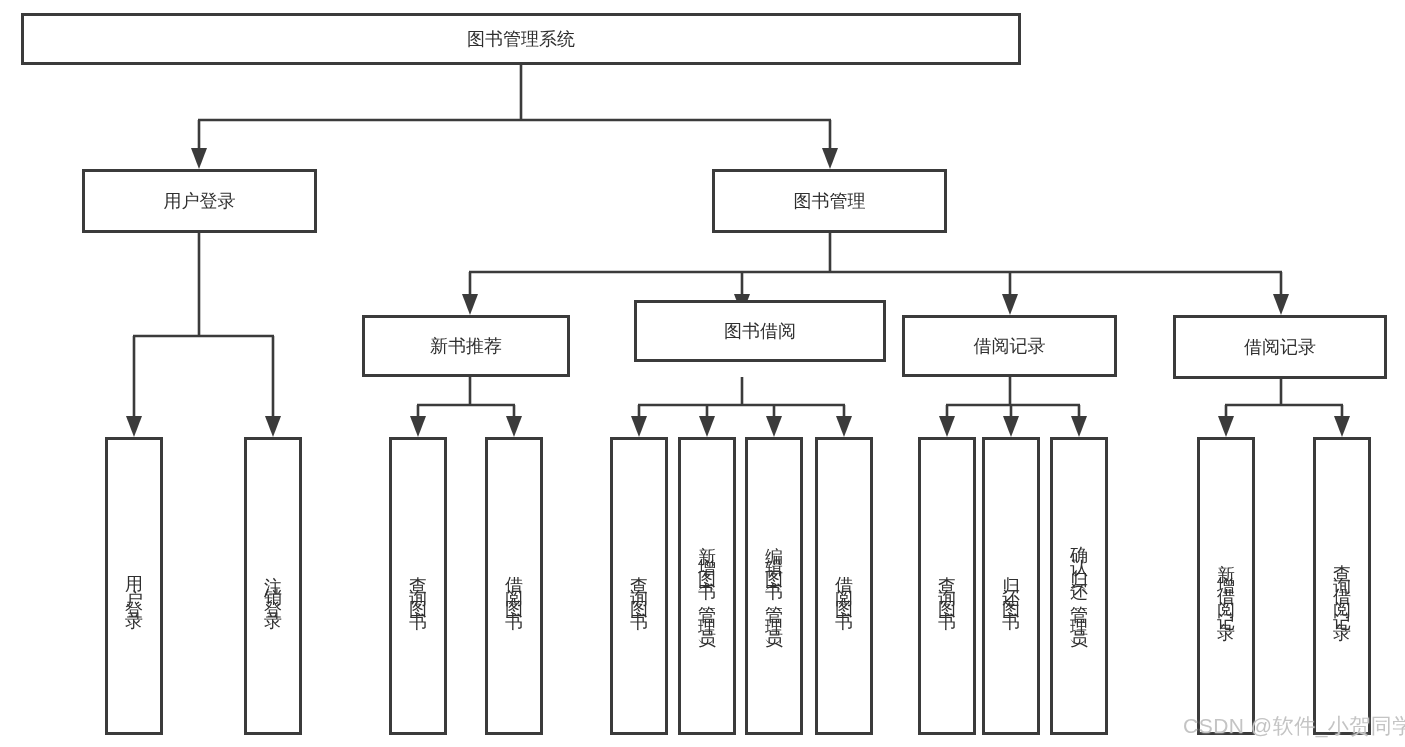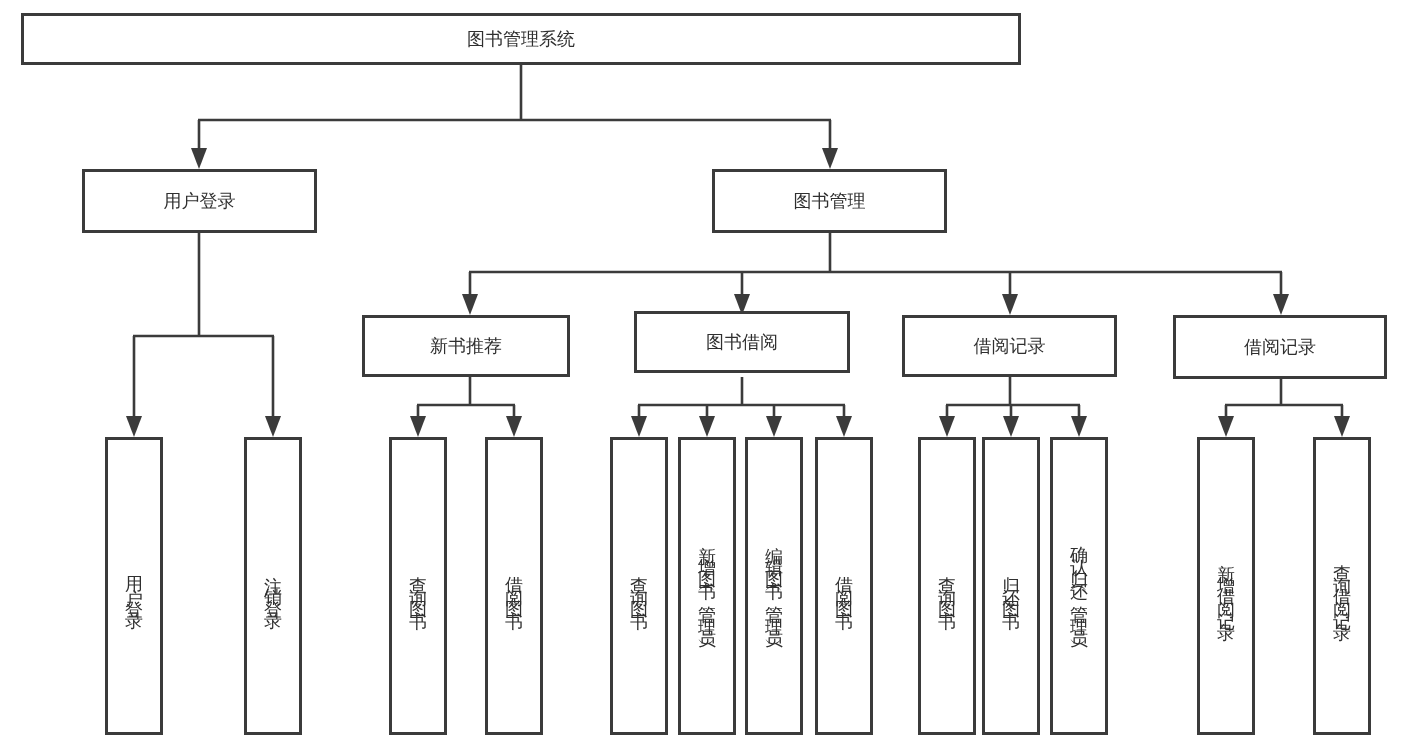--- a/index.html
+++ b/index.html
@@ -97,21 +97,21 @@
   <div class="box" style="left:82px;top:169px;width:235px;height:64px">
     <span class="lbl">用户登录</span>
   </div>
   <div class="box" style="left:712px;top:169px;width:235px;height:64px">
     <span class="lbl">图书管理</span>
   </div>
 
   <div class="box" style="left:362px;top:315px;width:208px;height:62px">
     <span class="lbl">新书推荐</span>
   </div>
-  <div class="box" style="left:634px;top:311px;width:216px;height:62px">
+  <div class="box" style="left:634px;top:300px;width:252px;height:62px">
     <span class="lbl">图书借阅</span>
   </div>
   <div class="box" style="left:902px;top:315px;width:215px;height:62px">
     <span class="lbl">借阅记录</span>
   </div>
   <div class="box" style="left:1173px;top:315px;width:214px;height:64px">
     <span class="lbl">借阅记录</span>
   </div>
 
   <div class="box v" style="left:105px;top:437px;width:58px;height:298px">
@@ -151,14 +151,15 @@
     <span class="lbl">确认归还（管理员）</span>
   </div>
 
   <div class="box v" style="left:1197px;top:437px;width:58px;height:298px">
     <span class="lbl">新增借阅记录</span>
   </div>
   <div class="box v" style="left:1313px;top:437px;width:58px;height:298px">
     <span class="lbl">查询借阅记录</span>
   </div>
 
+  <div class="watermark">CSDN @软件_小贺同学</div>
 
 </div>
 
 </body></html>

